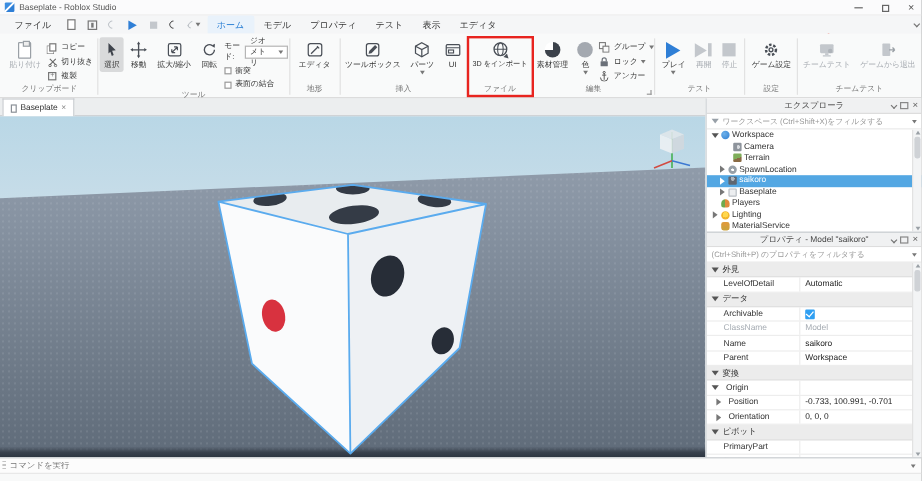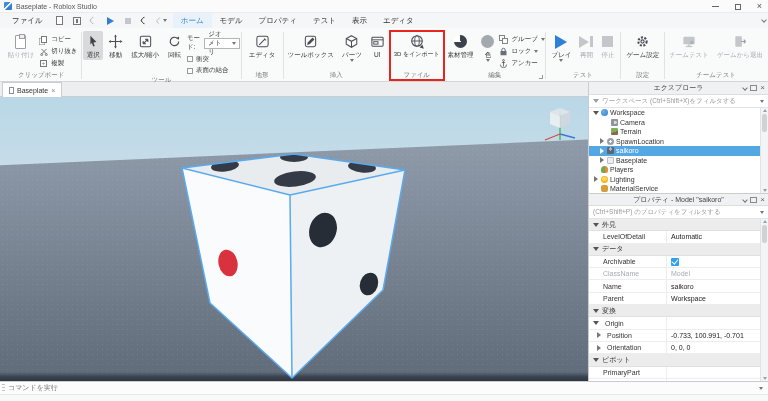--- a/index.html
+++ b/index.html
@@ -125,21 +125,21 @@
 .prow.dis .pname,.prow.dis .pval{color:#a5abb2}
 .psec{background:#ececec;display:flex;align-items:center;gap:3px;padding-left:4px;height:12.3px;border-bottom:1px solid #e0e0e0;font-size:7px;color:#333}
 .pgrp .pname{padding-left:4px;gap:3px}
 .pexp .pname{padding-left:8px;gap:3px}
 .cbx{width:8px;height:8px;background:#2f9ff2;border-radius:1px;position:relative}
 .cbx::after{content:"";position:absolute;left:2.2px;top:0.8px;width:2.6px;height:4.6px;border:solid #fff;border-width:0 1.4px 1.4px 0;transform:rotate(40deg)}
 
 
 .commandbar{position:absolute;top:381px;left:0;right:0;height:13px;background:#fcfcfc;border-top:1px solid #c9ccd0;display:flex;align-items:center}
 .grip{width:3px;height:9px;margin:0 3px 0 2px;background:repeating-linear-gradient(180deg,#c4c4c4 0 1px,transparent 1px 3px)}
-.cmdinput{border:none;outline:none;background:transparent;font-size:7px;color:#888;width:400px;font-family:Liberation Mono, monospace}
+.cmdinput{border:none;outline:none;background:transparent;font-size:7px;color:#888;width:400px;font-family:Liberation Sans, sans-serif}
 .cmdcaret{position:absolute;right:5px;top:5px}
 .statusbar{position:absolute;top:394px;left:0;right:0;height:7px;background:#f8f9f9;border-top:1px solid #e8e8e8}
 </style>
 </head>
 <body>
 
 <div class="app">
 
   <div class="titlebar">
     <span class="logo"></span>

